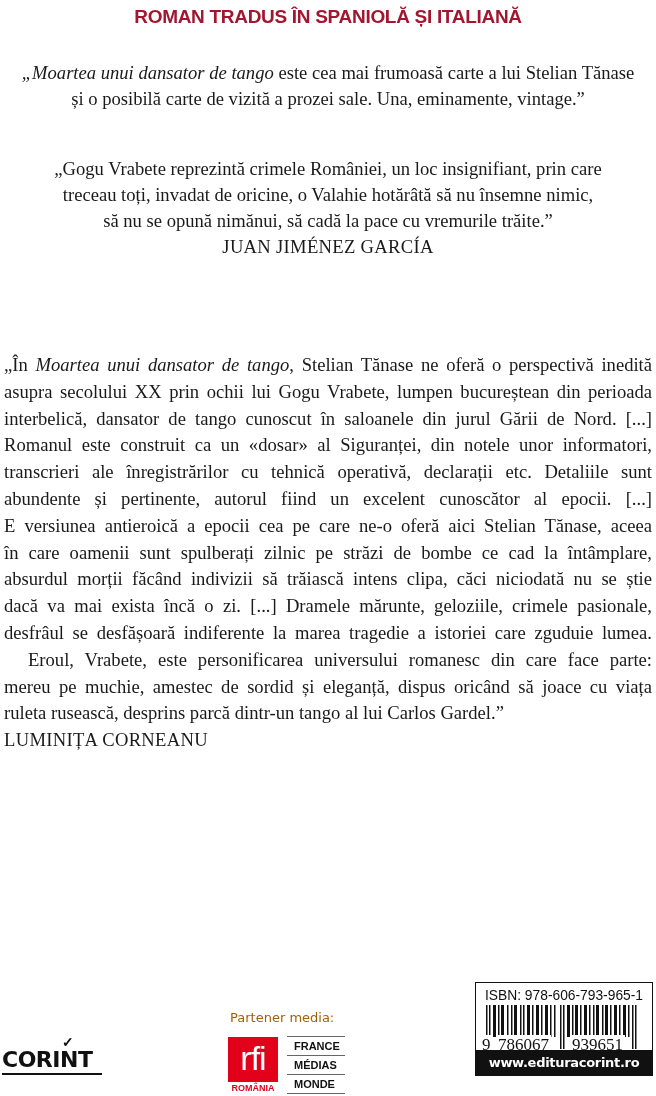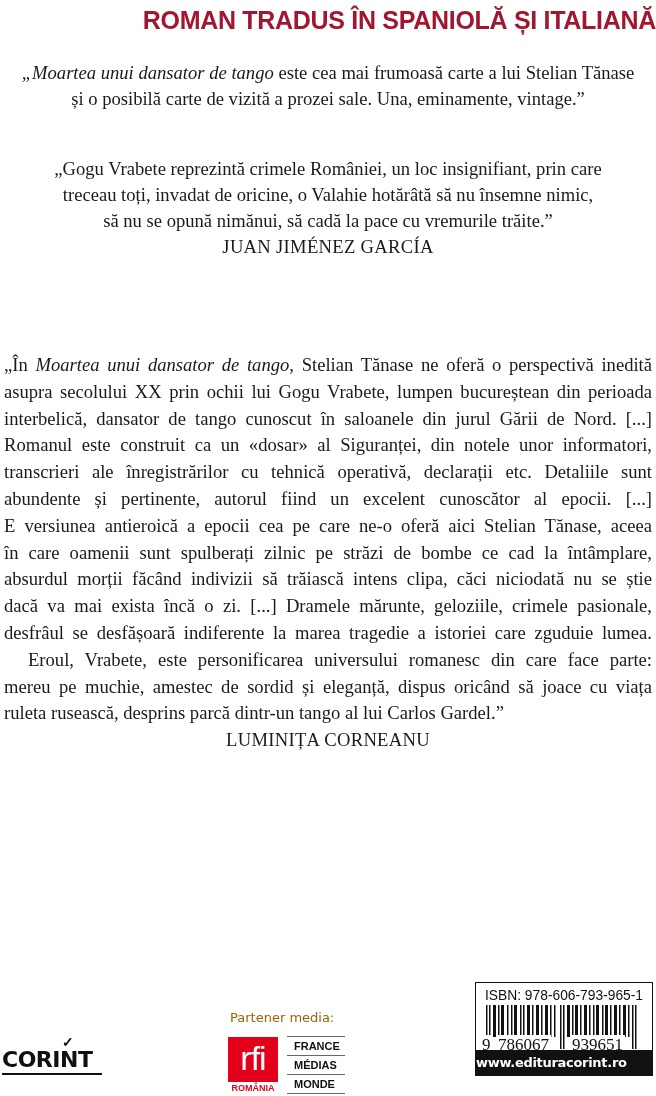--- a/index.html
+++ b/index.html
@@ -1,35 +1,35 @@
 <!DOCTYPE html>
 <html><head>
 <meta charset="utf-8">
 <style>
   * { box-sizing: border-box; margin: 0; padding: 0; }
   html, body { width: 656px; height: 1096px; background: #ffffff; overflow: hidden; }
   body { position: relative; font-family: "Liberation Serif", "DejaVu Serif", serif; color: #1a1a1a; }
 
   .headline {
-    position: absolute; top: 6px; left: 0; width: 656px; text-align: right;
+    position: absolute; top: 6px; left: 0; width: 656px; text-align: center;
     font-family: "Liberation Sans", "DejaVu Sans", sans-serif; font-weight: bold;
-    font-size: 25px; letter-spacing: -0.3px; color: #a3162f;
+    font-size: 19px; letter-spacing: -0.3px; color: #a3162f;
   }
 
   .quote-block { position: absolute; left: 0; width: 656px; text-align: center; font-size: 18.6px; line-height: 26px; }
   .quote-block .line { display: block; white-space: nowrap; }
   .quote-block .author { display: block; letter-spacing: 0.3px; }
   .q1 { top: 60px; }
   .q2 { top: 156px; }
 
   .long-quote { position: absolute; left: 4px; top: 352px; width: 648px; font-size: 18.6px; line-height: 26.8px; }
   .long-quote .jline { display: block; text-align: justify; text-align-last: justify; white-space: nowrap; height: 26.8px; }
   .long-quote .lastline { text-align: left; text-align-last: left; }
   .long-quote .indent { padding-left: 24px; }
-  .long-quote .author { display: block; text-align: center; letter-spacing: 0.3px; padding-right: 0px; }
+  .long-quote .author { display: block; text-align: left; letter-spacing: 0.3px; padding-right: 0px; }
   em { font-style: italic; }
 
   
   .corint-logo { position: absolute; left: 2px; top: 1040px; width: 100px; height: 54px; }
   .corint-word { position: absolute; left: 0; top: 8px; font-family: "DejaVu Sans", sans-serif; font-weight: bold; font-size: 22px; letter-spacing: -0.5px; color: #111; line-height: 24px; }
   .corint-check { position: absolute; left: 60px; top: -6px; font-size: 14px; color: #111; font-weight: bold; }
   .corint-rule { position: absolute; left: 0; top: 33px; width: 100px; height: 2px; background: #111; }
   .fiction-word { position: absolute; left: 0; top: 37px; font-family: "DejaVu Sans", sans-serif; font-weight: normal; font-size: 15px; letter-spacing: 5px; color: #111; line-height: 17px; margin-top: 35px; }
   .fiction-dot { display: inline-block; width: 4px; height: 4px; background: #d5121e; border-radius: 50%; position: absolute; left: 79px; top: 8px; }
 
@@ -41,21 +41,21 @@
   .fmm { position: absolute; left: 287px; top: 1036px; width: 58px; }
   .fmm .rule { height: 1px; background: #666; }
   .fmm .word { font-family: "Liberation Sans", sans-serif; font-weight: bold; font-size: 11px; color: #111; height: 18px; line-height: 18px; padding-left: 7px; }
 
   
   .isbn-box { position: absolute; left: 475px; top: 982px; width: 178px; height: 94px; border: 1.5px solid #111; background: #fff; }
   .isbn-label { position: absolute; left: 0; top: 3px; width: 100%; text-align: center; font-family: "Liberation Sans", sans-serif; font-size: 15px; color: #111; transform: scaleX(0.92); }
   .barcode { position: absolute; left: 8px; top: 22px; width: 160px; height: 44px; }
   .barcode-digits { position: absolute; left: 4px; top: 52px; width: 170px; font-family: "Liberation Serif", serif; font-size: 17px; color: #111; background: transparent; }
   .barcode-digits span { position: absolute; background: #fff; padding: 0 2px; }
-  .url-band { position: absolute; left: 0; bottom: 0; width: 100%; height: 25px; background: #111; color: #fff; font-family: "DejaVu Sans", sans-serif; font-weight: bold; font-size: 13px; text-align: left; line-height: 25px; letter-spacing: -0.3px; }
+  .url-band { position: absolute; left: 0; bottom: 0; width: 100%; height: 25px; background: #111; color: #fff; font-family: "DejaVu Sans", sans-serif; font-weight: bold; font-size: 13px; text-align: center; line-height: 25px; letter-spacing: -0.3px; }
 </style>
 </head>
 <body>
 
 <div class="headline">ROMAN TRADUS ÎN SPANIOLĂ ȘI ITALIANĂ</div>
 
 <div class="quote-block q1">
   <span class="line"><em>„Moartea unui dansator de tango</em><span> este cea mai frumoasă carte a lui Stelian Tănase</span></span>
   <span class="line"><span>și o posibilă carte de vizită a prozei sale. Una, eminamente, vintage.”</span></span>
 </div>

